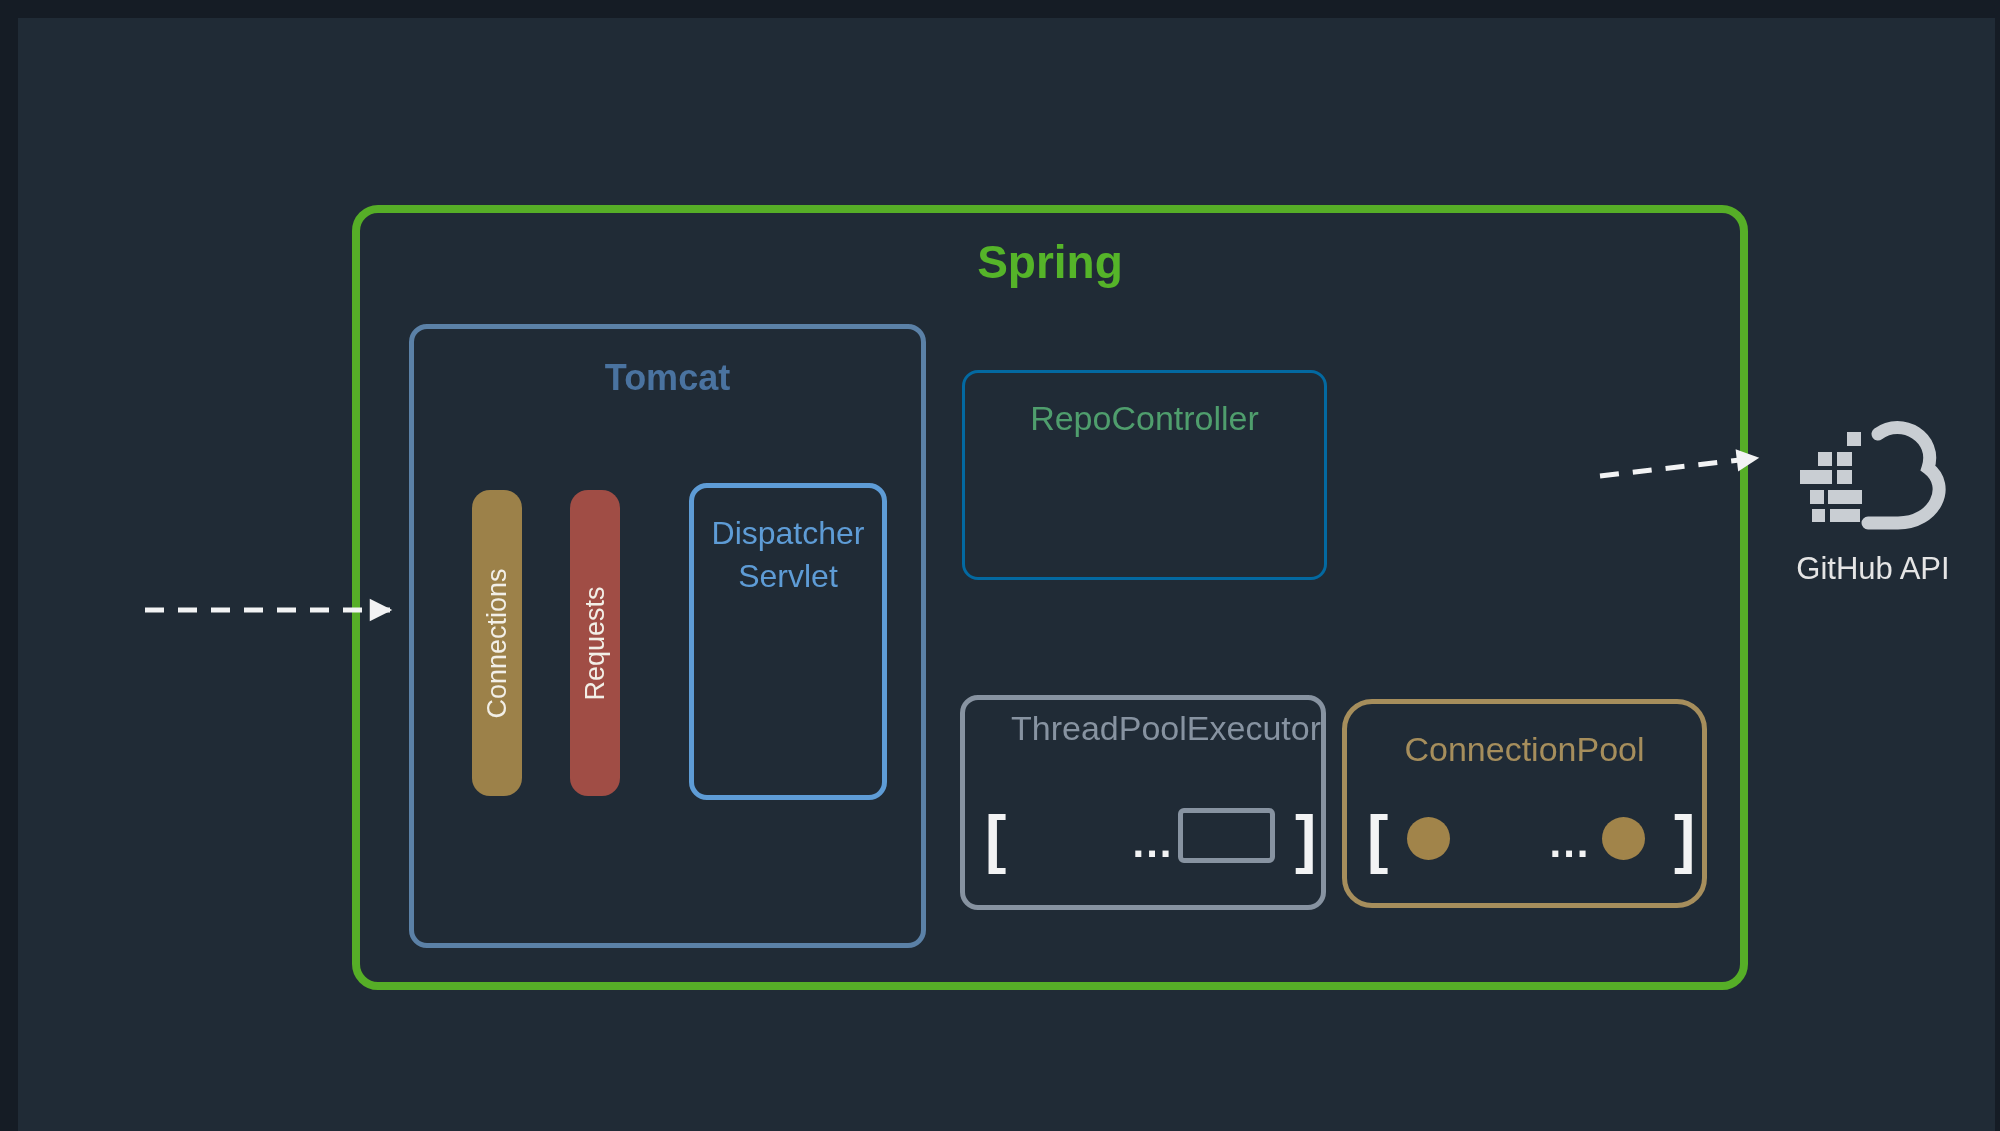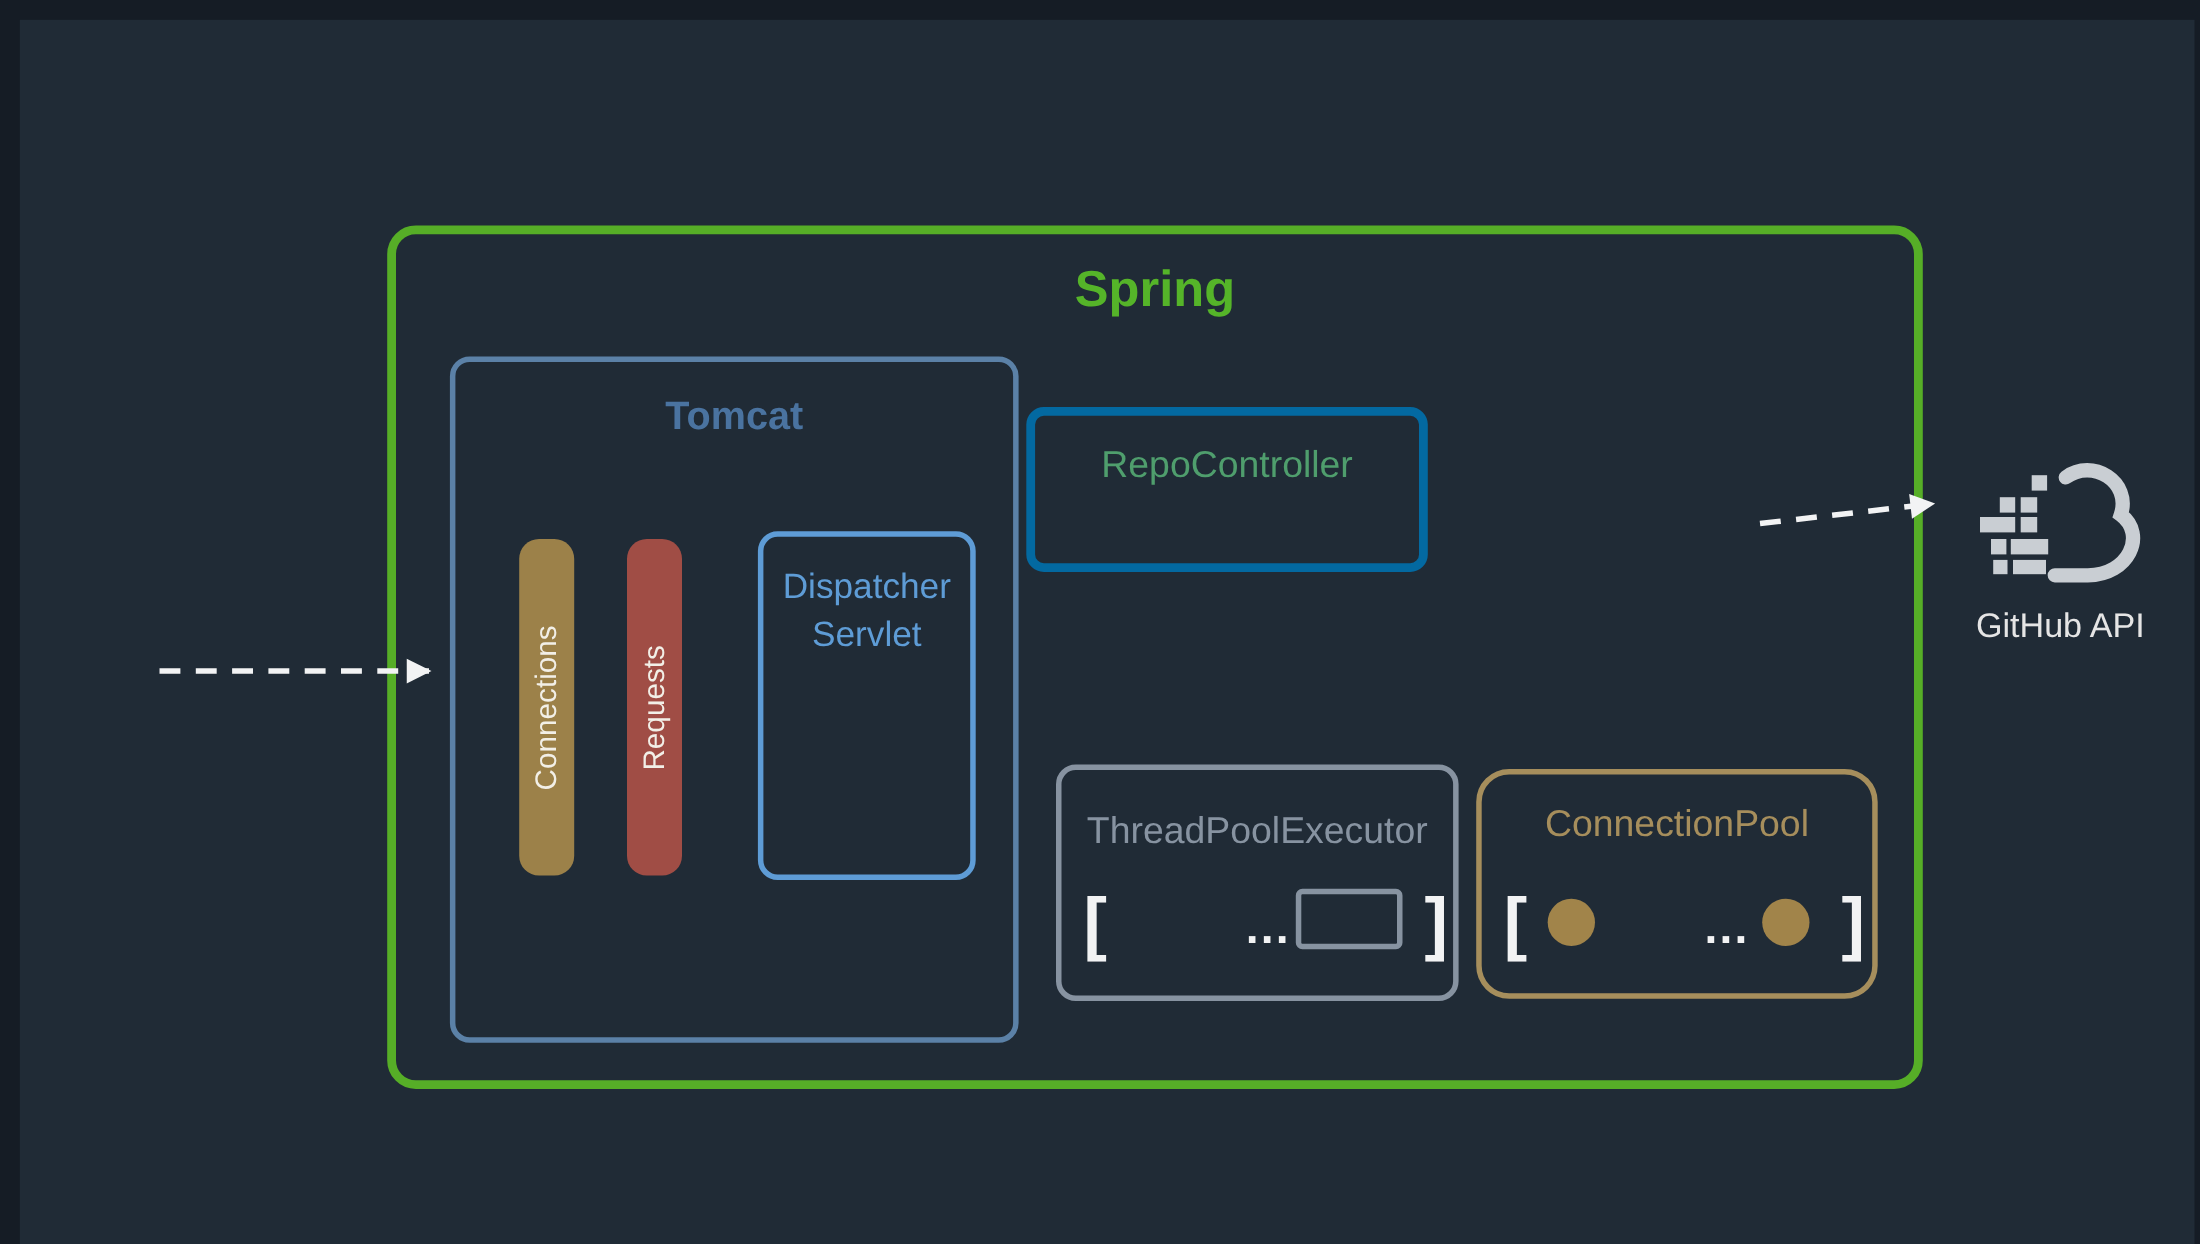--- a/index.html
+++ b/index.html
@@ -29,34 +29,34 @@
   .vpill span{transform:rotate(-90deg);white-space:nowrap;font-size:27px;color:#f2efe7;}
   .pill-connections{left:58px;background:#9c8149;}
   .pill-requests{left:156px;background:#a04d45;}
 
   .dispatcher-box{position:absolute;left:275px;top:154px;width:198px;height:317px;box-sizing:border-box;
                   border:5px solid #5e9cd6;border-radius:18px;}
   .dispatcher-label{position:absolute;top:24px;left:0;right:0;text-align:center;
                     font-size:32px;line-height:43px;color:#5e9cd6;}
 
   
-  .repo-box{left:891px;top:352px;width:365px;height:150px;border:8px solid #0369a1;border-radius:16px;}
+  .repo-box{left:920px;top:352px;width:365px;height:210px;border:3px solid #0369a1;border-radius:16px;}
   .repo-title{top:26px;font-size:34px;color:#4f9e6d;}
 
   
   .rest-box{left:1372px;top:383px;width:262px;height:144px;border:5px solid #a08a68;border-radius:16px;}
   .rest-title{top:13px;font-size:34px;color:#a08a68;}
   .busy-pill{position:absolute;left:39px;top:62px;width:100px;height:57px;box-sizing:border-box;
              background:#9c4a42;border:4px solid #8a97a7;border-radius:10px;
              display:flex;align-items:center;justify-content:center;}
   .idle-pill{position:absolute;left:145px;top:66px;width:84px;height:48px;background:#9c8149;border-radius:24px;}
 
   
   .tpe-box{left:918px;top:677px;width:366px;height:215px;border:5px solid #8793a1;border-radius:18px;}
-  .tpe-title{top:36px;font-size:34px;color:#8793a1;}
+  .tpe-title{top:9px;font-size:34px;color:#8793a1;text-align:right;}
   .bracket{position:absolute;font-size:64px;font-weight:600;color:#f2f3f4;line-height:1;}
   .dots{position:absolute;font-size:42px;font-weight:bold;color:#f2f3f4;letter-spacing:2px;line-height:1;text-align:center;width:80px;}
   .slot-rect{position:absolute;left:213px;top:108px;width:97px;height:55px;box-sizing:border-box;
              border:5px solid #8793a1;border-radius:6px;}
 
   
   .cpool-box{left:1300px;top:681px;width:365px;height:209px;border:5px solid #a68e5c;border-radius:30px;}
   .cpool-title{top:26px;font-size:34px;color:#a68e5c;}
   .cdot{position:absolute;width:43px;height:43px;border-radius:50%;background:#a1844a;top:113px;}
 

